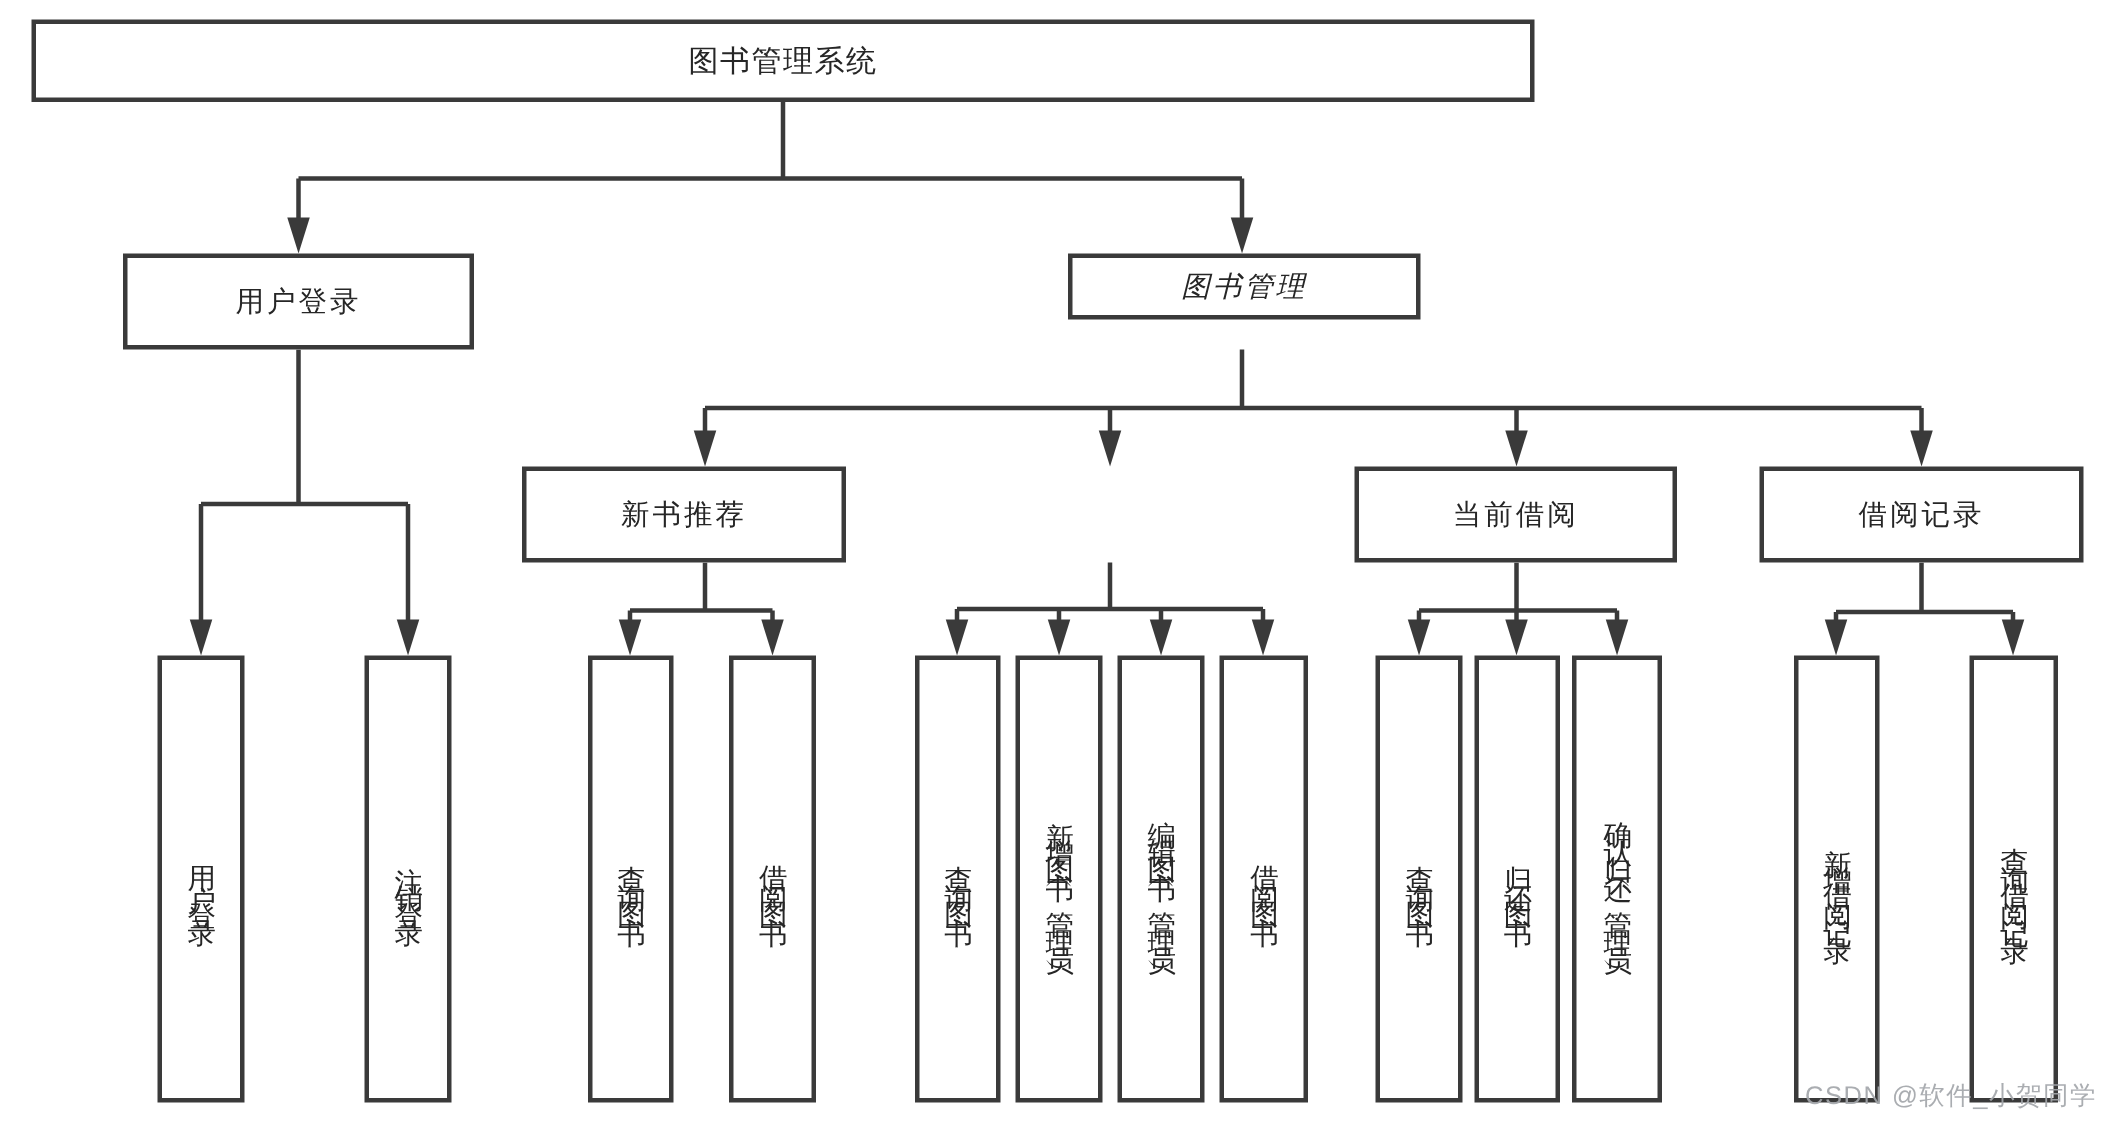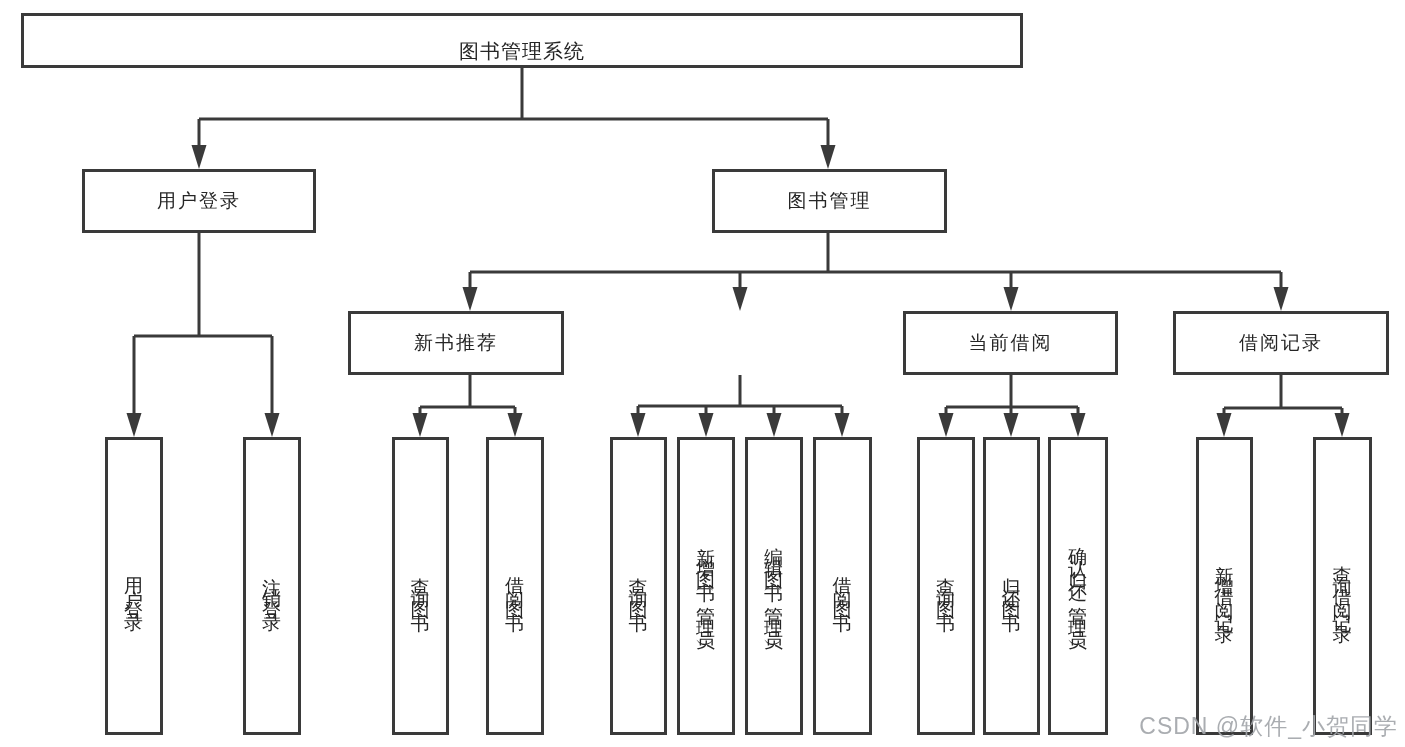--- a/index.html
+++ b/index.html
@@ -27,21 +27,21 @@
     writing-mode:vertical-rl;
     text-orientation:mixed;
     font-size:19px;
     letter-spacing:12px;
     line-height:1;
     white-space:nowrap;
   }
   .watermark{
     position:absolute;
     right:7px;bottom:5px;
-    font-size:23px;
+    font-size:17px;
     color:rgba(163,166,170,0.92);
     letter-spacing:1px;
     z-index:10;
     white-space:nowrap;
     margin-top:22px;
   }
 </style>
 </head>
 <body>
 
@@ -90,28 +90,28 @@
       <polygon points="1070.5,413 1085.5,413 1078,437"></polygon>
     </g>
 
     <g>
       <path d="M1281 375 V408 M1224 408 H1342 M1224 408 V420 M1342 408 V420"></path>
       <polygon points="1216.5,413 1231.5,413 1224,437"></polygon>
       <polygon points="1334.5,413 1349.5,413 1342,437"></polygon>
     </g>
   </svg>
 
-  <div class="box hbox root" style="left:21px;top:13px;width:1002px;height:55px;align-items:flex-end;">
+  <div class="box hbox root" style="left:21px;top:13px;width:1002px;height:55px;">
     <span>图书管理系统</span>
   </div>
 
   <div class="box hbox" style="left:82px;top:169px;width:234px;height:64px;">
     <span>用户登录</span>
   </div>
-  <div class="box hbox" style="left:712px;top:169px;width:235px;height:64px;">
+  <div class="box hbox" style="left:712px;top:169px;width:235px;height:44px;font-style:italic;">
     <span>图书管理</span>
   </div>
 
   <div class="box hbox" style="left:348px;top:311px;width:216px;height:64px;">
     <span>新书推荐</span>
   </div>
   <div class="box hbox" style="left:903px;top:311px;width:215px;height:64px;">
     <span>当前借阅</span>
   </div>
   <div class="box hbox" style="left:1173px;top:311px;width:216px;height:64px;">

